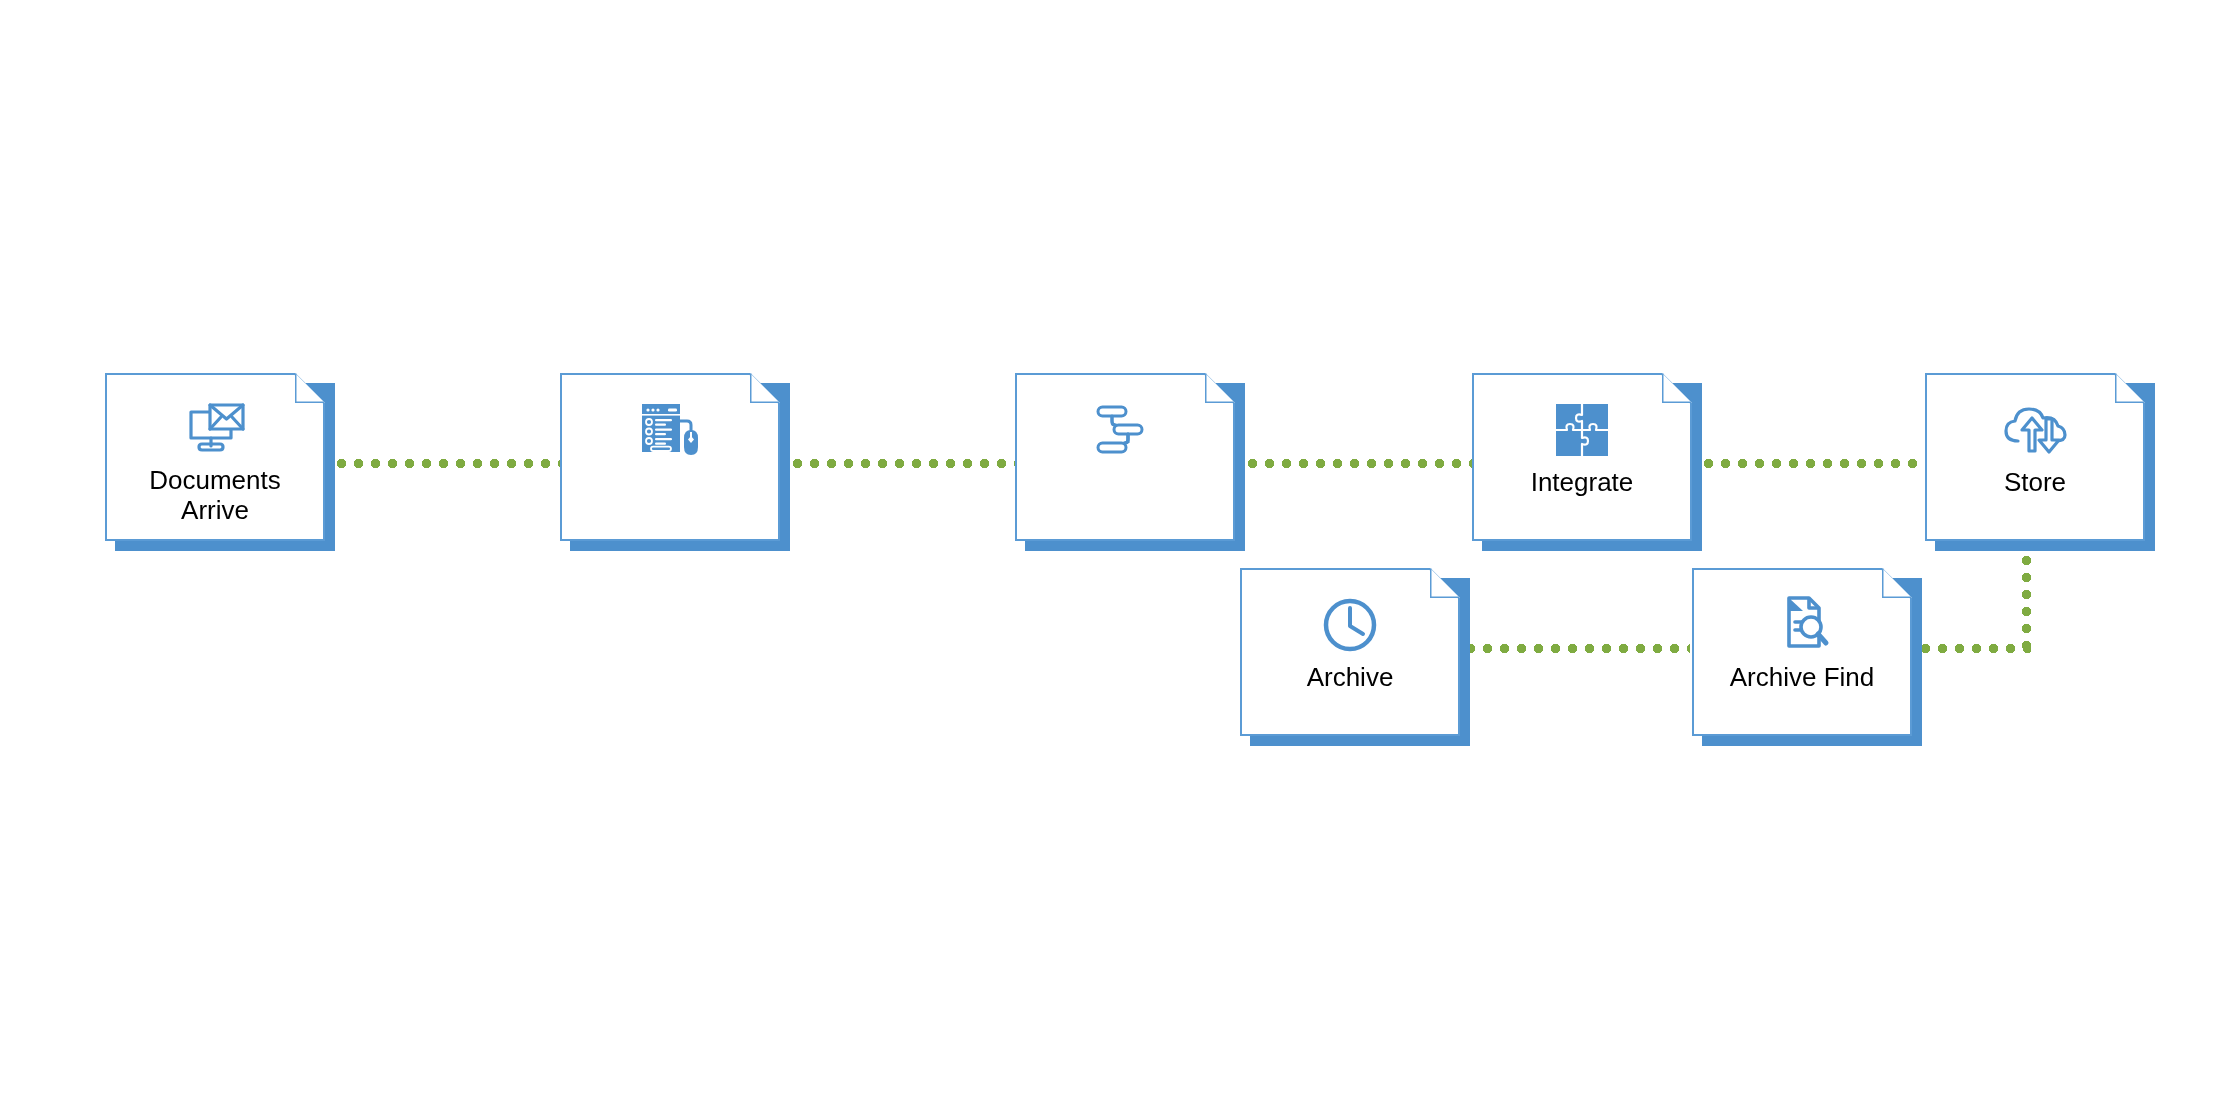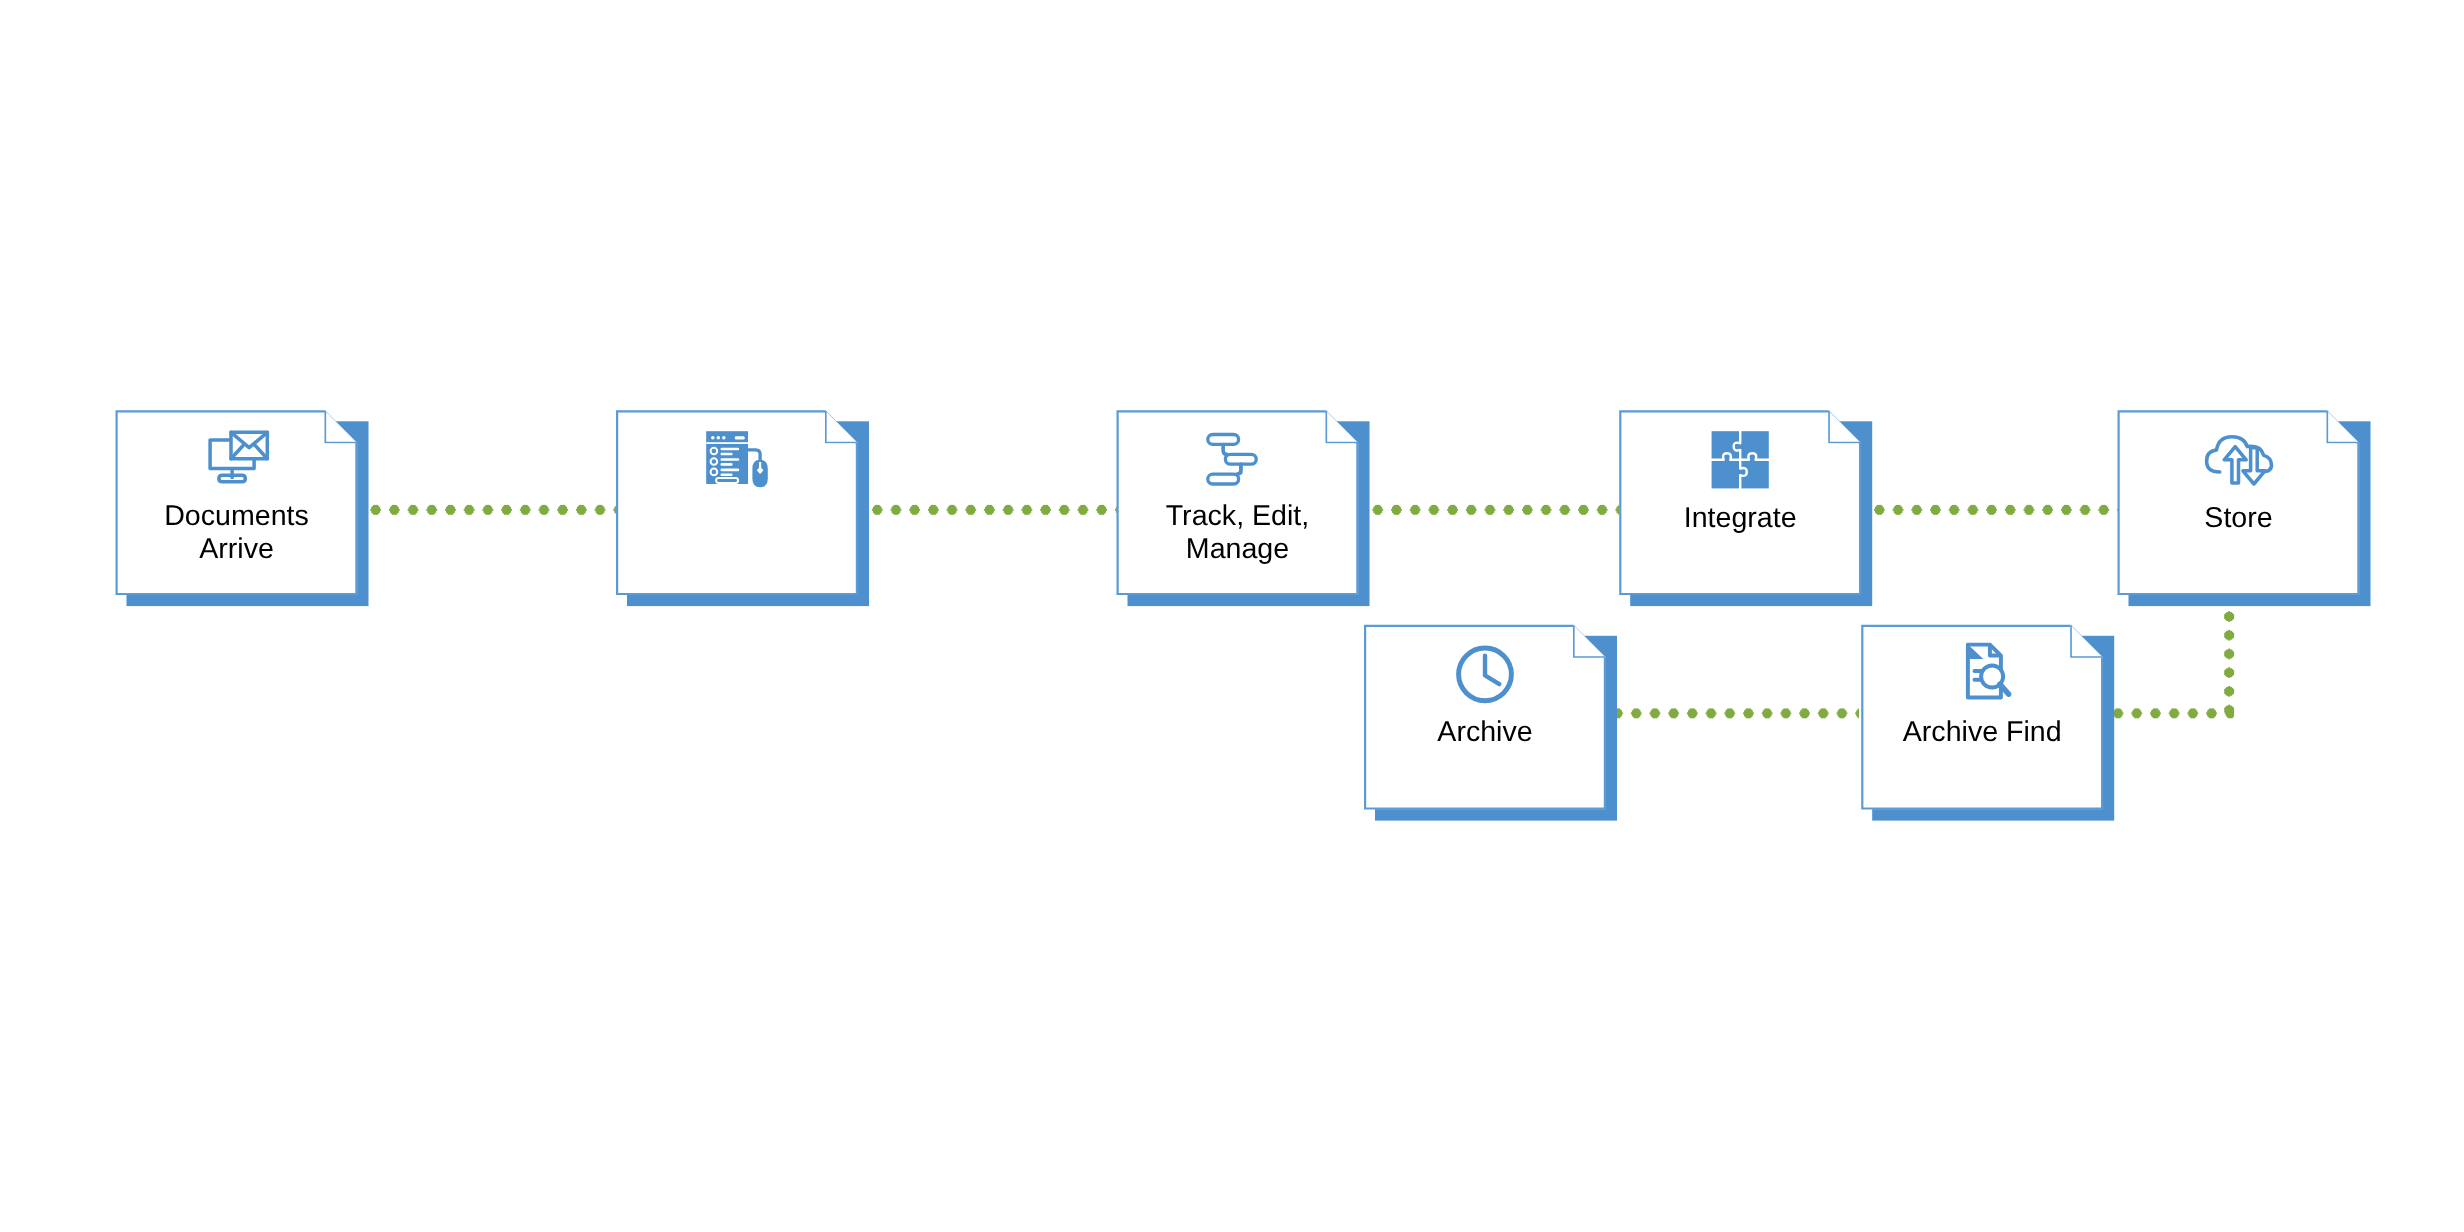--- a/index.html
+++ b/index.html
@@ -81,21 +81,21 @@
     position: absolute;
     left: 0;
     top: 0;
     width: 220px;
     height: 168px;
     display: flex;
     flex-direction: column;
     align-items: center;
     justify-content: flex-start;
     box-sizing: border-box;
-    padding-top: 14px;
+    padding-top: 26px;
   }
   .card .icon-wrap {
     width: 72px;
     height: 62px;
     display: flex;
     align-items: center;
     justify-content: center;
   }
   .card .icon-wrap svg {
     display: block;
@@ -235,22 +235,20 @@
             <path d="M18,12 L18,18 Q18,21 21,21"></path>
             <path d="M34,30 L34,36 Q34,39 31,39" stroke-linecap="round"></path>
             <path d="M34,30 L34,39"></path>
           </g>
           <g fill="none" stroke="#4d90cd" stroke-width="3" stroke-linecap="round" stroke-linejoin="round">
             <path d="M18,12 L18,17 Q18,21 22,21"></path>
             <path d="M34,30 L34,35 Q34,39 30,39"></path>
           </g>
         </svg>
       </div>
-      <div class="label two-line">Track, Edit,
-Manage</div>
     </div>
   </div>
 
   <div class="card" style="left:1472px; top:373px;">
     <div class="shadow"></div>
     <div class="page"></div>
     <svg class="outline" viewBox="0 0 220 168">
       <path d="M1,1 L190,1 L219,30 L219,167 L1,167 Z"></path>
     </svg>
     <svg class="fold" viewBox="0 0 30 30">

